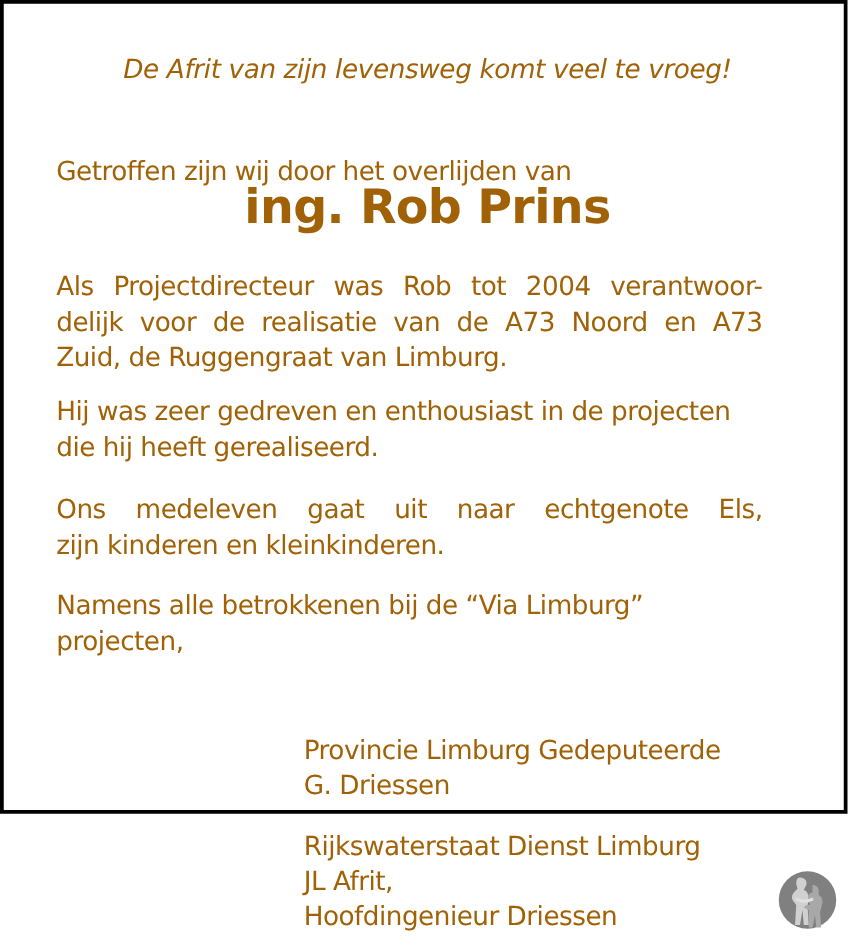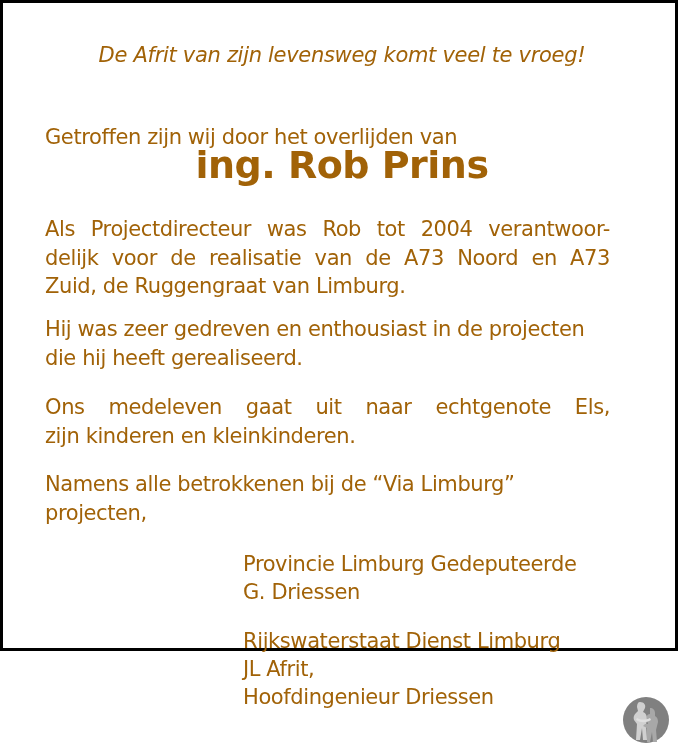--- a/index.html
+++ b/index.html
@@ -17,21 +17,21 @@
   .name {
     position:absolute; top:140px; left:0; width:678px; text-align:center;
     font-family:"DejaVu Sans", sans-serif; font-weight:bold; font-size:38px; letter-spacing:-0.5px;
   }
   .para {
     position:absolute; left:42px; width:565px; font-size:21px; line-height:28.5px;
     letter-spacing:-0.4px; text-align:justify; margin:0;
   }
   .para .ln { display:block; }
   .justify-line { text-align:justify; text-align-last:justify; }
-  .sig { position:absolute; left:240px; font-size:21px; line-height:28px; letter-spacing:-0.4px; }
+  .sig { position:absolute; left:240px; font-size:21px; line-height:28px; letter-spacing:-0.4px;margin-top:36px; }
   .sig .ln { display:block; }
   .logo { position:absolute; left:619px; top:693px; width:48px; height:48px; }
 </style>
 </head>
 <body>
 
 <div class="card">
   <div class="motto">De Afrit van zijn levensweg komt veel te vroeg!</div>
   <div class="intro">Getroffen zijn wij door het overlijden van</div>
   <div class="name">ing. Rob Prins</div>

